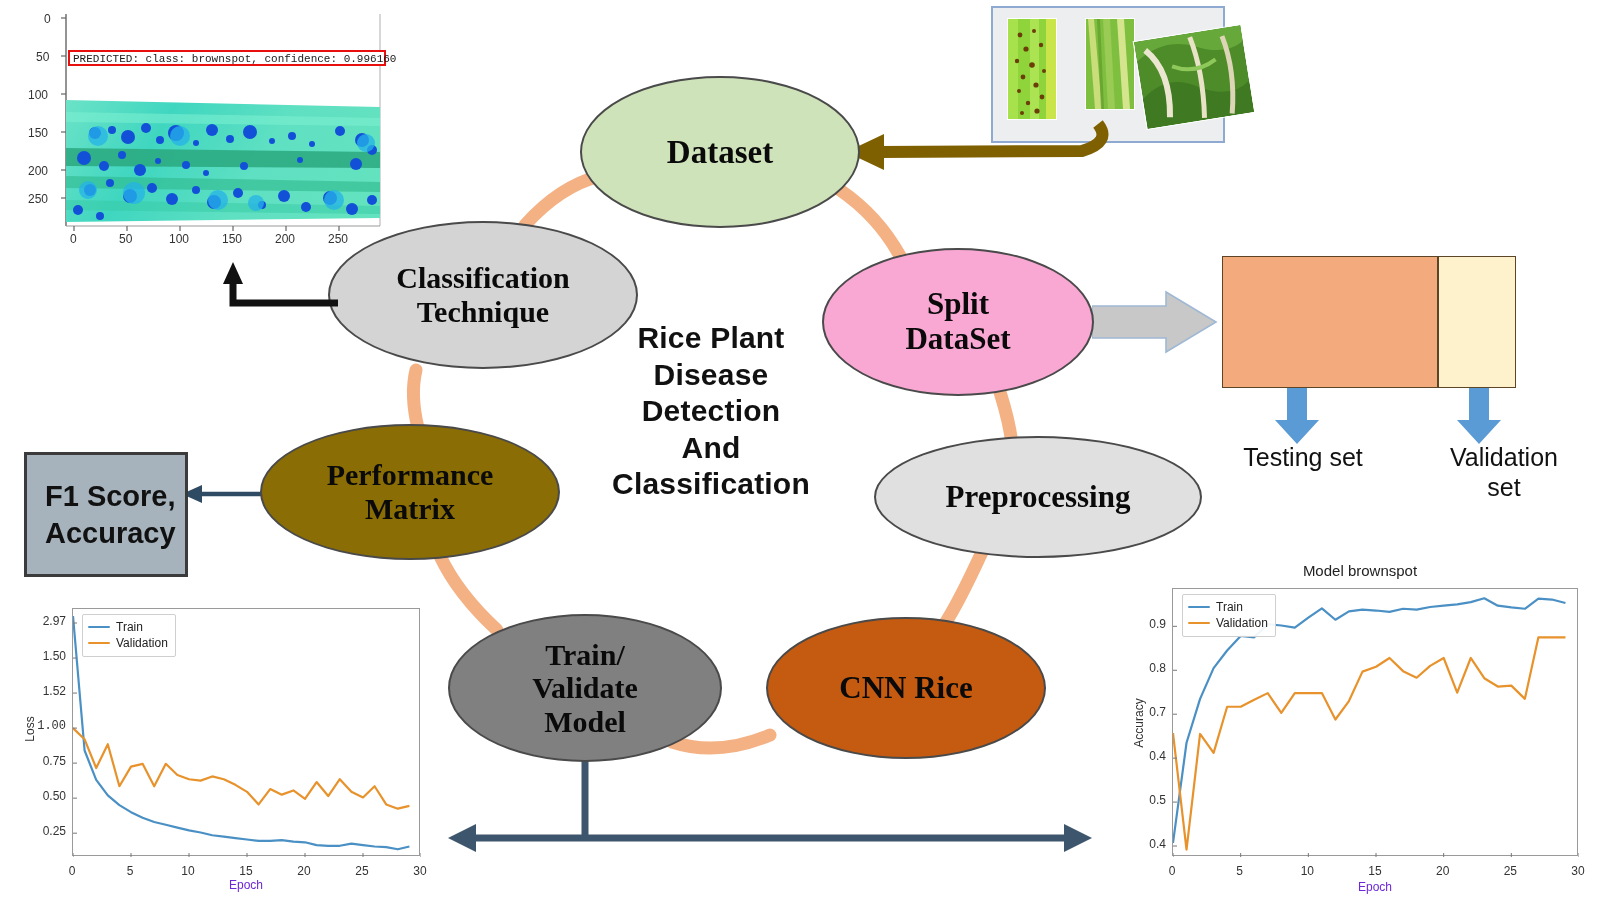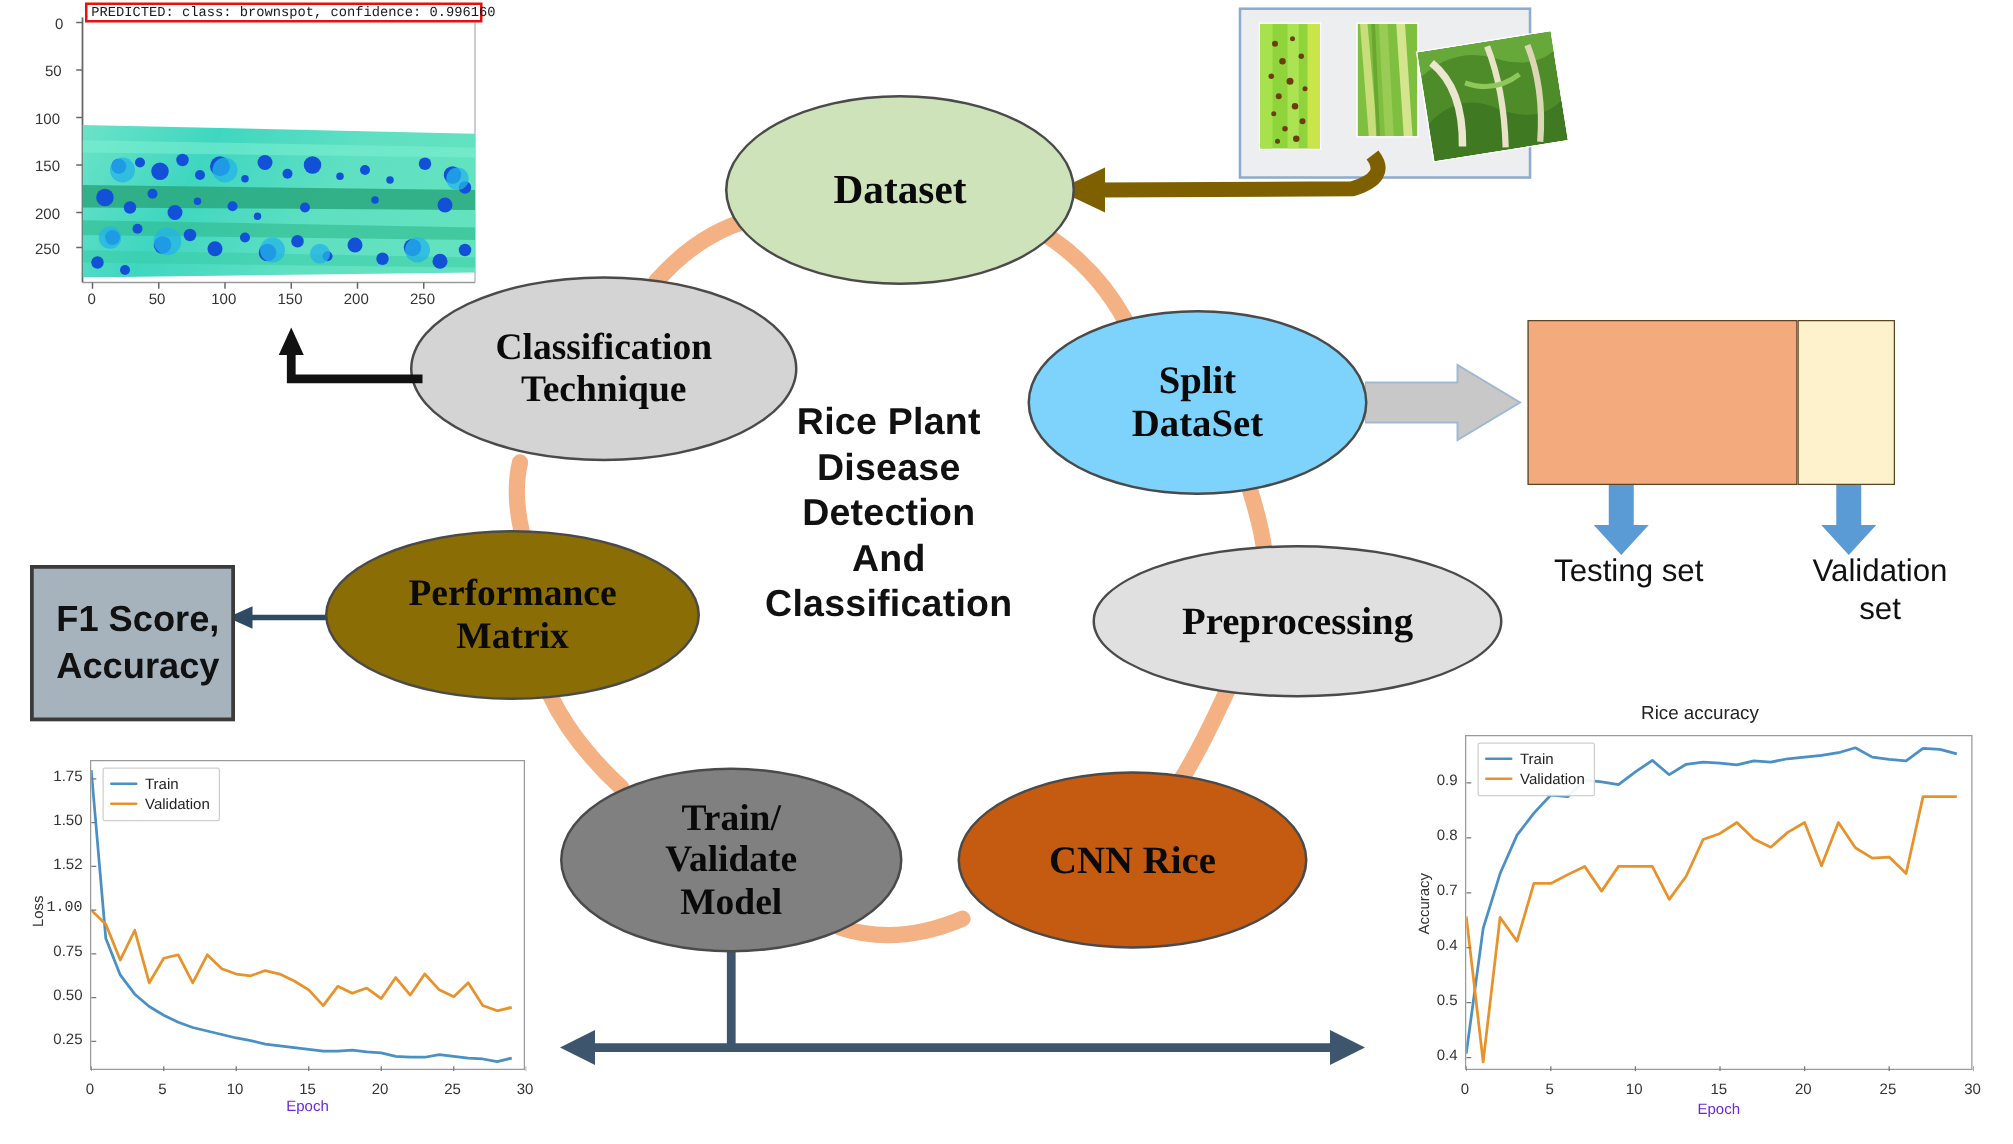--- a/index.html
+++ b/index.html
@@ -38,21 +38,21 @@
   
   .f1box{position:absolute;background:#a6b3bd;border:3px solid #3b3b3b;
          display:flex;align-items:center;justify-content:flex-start;
          font-size:29px;font-weight:bold;color:#111;line-height:1.25;
          padding-left:18px;box-sizing:border-box;z-index:6;}
 
   
   .leafpanel{position:absolute;overflow:hidden;}
   .predtitle{position:absolute;border:2px solid #e8100f;background:#fff;
              font-family:"Liberation Mono", monospace;font-size:11px;color:#1a1a1a;
-             white-space:nowrap;padding:1px 3px;box-sizing:border-box;z-index:4;}
+             white-space:nowrap;padding:1px 3px;box-sizing:border-box;z-index:4;margin-top:48px;}
 
   
   .thumbpanel{position:absolute;border:2px solid #8faad0;background:#eceef0;}
   .thumb{position:absolute;border:1px solid #ffffff;overflow:hidden;}
 </style>
 </head>
 <body>
 
 <div class="stage">
 
@@ -244,21 +244,21 @@
       <path d="M497 630 Q458 594 440 556"></path>
 
       <path d="M418 428 Q410 395 416 370"></path>
     </g>
   </svg>
 
   <div class="node" style="left:580px;top:76px;width:280px;height:152px;background:#cfe3bb;font-size:33px;">
     <span>Dataset</span>
   </div>
 
-  <div class="node" style="left:822px;top:248px;width:272px;height:148px;background:#7dd3fc;font-size:31px;white-space:pre-line;">
+  <div class="node" style="left:822px;top:248px;width:272px;height:148px;background:#f9a8d4;font-size:31px;white-space:pre-line;">
     <span>Split
 DataSet</span>
   </div>
 
   <div class="node" style="left:874px;top:436px;width:328px;height:122px;background:#e0e0e0;font-size:31px;">
     <span>Preprocessing</span>
   </div>
 
   <div class="node" style="left:766px;top:617px;width:280px;height:142px;background:#c55a11;font-size:31px;">
     <span>CNN Rice</span>
@@ -353,35 +353,35 @@
         <span>Validation</span>
       </div>
     </div>
     <div id="loss-yticks">
         <div class="ytick" style="left: 16px; top: 238.181px; width: 36px; text-align: right;">0.25</div>
         <div class="ytick" style="left: 16px; top: 203.153px; width: 36px; text-align: right;">0.50</div>
         <div class="ytick" style="left: 16px; top: 168.124px; width: 36px; text-align: right;">0.75</div>
         <div class="ytick" style="left: 16px; top: 133.096px; width: 36px; text-align: right; font-family: Liberation Mono, monospace;">1.00</div>
         <div class="ytick" style="left: 16px; top: 98.0678px; width: 36px; text-align: right;">1.52</div>
         <div class="ytick" style="left: 16px; top: 63.0395px; width: 36px; text-align: right;">1.50</div>
-        <div class="ytick" style="left: 16px; top: 28.0113px; width: 36px; text-align: right;">1.75</div>
+        <div class="ytick" style="left: 16px; top: 28.0113px; width: 36px; text-align: right;">2.97</div>
       </div>
     <div id="loss-xticks">
         <div class="xtick" style="left: 46px; top: 278px; width: 24px; text-align: center;">0</div>
         <div class="xtick" style="left: 104px; top: 278px; width: 24px; text-align: center;">5</div>
         <div class="xtick" style="left: 162px; top: 278px; width: 24px; text-align: center;">10</div>
         <div class="xtick" style="left: 220px; top: 278px; width: 24px; text-align: center;">15</div>
         <div class="xtick" style="left: 278px; top: 278px; width: 24px; text-align: center;">20</div>
         <div class="xtick" style="left: 336px; top: 278px; width: 24px; text-align: center;">25</div>
         <div class="xtick" style="left: 394px; top: 278px; width: 24px; text-align: center;">30</div>
       </div>
   </div>
 
   <div class="mplchart" style="left:1110px;top:560px;width:500px;height:355px;">
-    <div class="mpl-title" style="left:0;top:2px;">Rice accuracy</div>
+    <div class="mpl-title" style="left:0;top:2px;">Model brownspot</div>
     <div class="axes" style="left:62px;top:28px;width:406px;height:268px;">
       <svg id="acc-svg" width="406" height="268" viewBox="0 0 406 268">
           <polyline points="0.00,253.94 13.53,153.77 27.07,109.84 40.60,79.08 54.13,61.51 67.67,47.01 81.20,48.33 94.73,35.15 108.27,36.47 121.80,38.66 135.33,28.56 148.87,19.33 162.40,30.75 175.93,22.41 189.47,20.65 203.00,21.53 216.53,22.85 230.07,19.77 243.60,20.65 257.13,18.01 270.67,16.70 284.20,15.38 297.73,13.18 311.27,9.23 324.80,16.70 338.33,18.45 351.87,19.77 365.40,9.67 378.93,10.54 392.47,14.06" fill="none" stroke="#4a90c4" stroke-width="2.2" stroke-linejoin="round"></polyline>
           <polyline points="0.00,144.10 13.53,260.53 27.07,144.98 40.60,163.88 54.13,117.74 67.67,117.74 81.20,110.71 94.73,104.12 108.27,123.90 121.80,104.12 135.33,104.12 148.87,104.12 162.40,130.49 175.93,112.03 189.47,82.60 203.00,77.76 216.53,68.98 230.07,82.16 243.60,88.75 257.13,76.89 270.67,68.98 284.20,103.69 297.73,68.98 311.27,89.19 324.80,97.53 338.33,96.66 351.87,109.84 365.40,48.33 378.93,48.33 392.47,48.33" fill="none" stroke="#e8922c" stroke-width="2.2" stroke-linejoin="round"></polyline>
           <line x1="0" y1="257.02" x2="4" y2="257.02" stroke="#777" stroke-width="1"></line>
           <line x1="0" y1="213.08" x2="4" y2="213.08" stroke="#777" stroke-width="1"></line>
           <line x1="0" y1="169.15" x2="4" y2="169.15" stroke="#777" stroke-width="1"></line>
           <line x1="0" y1="125.21" x2="4" y2="125.21" stroke="#777" stroke-width="1"></line>
           <line x1="0" y1="81.28" x2="4" y2="81.28" stroke="#777" stroke-width="1"></line>
           <line x1="0" y1="37.34" x2="4" y2="37.34" stroke="#777" stroke-width="1"></line>

